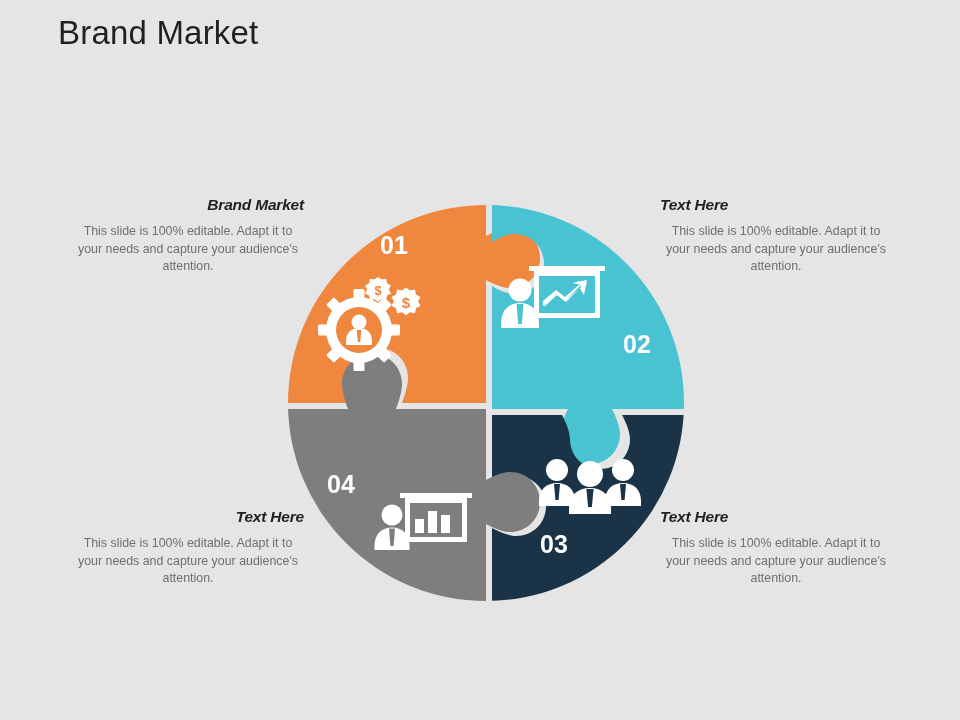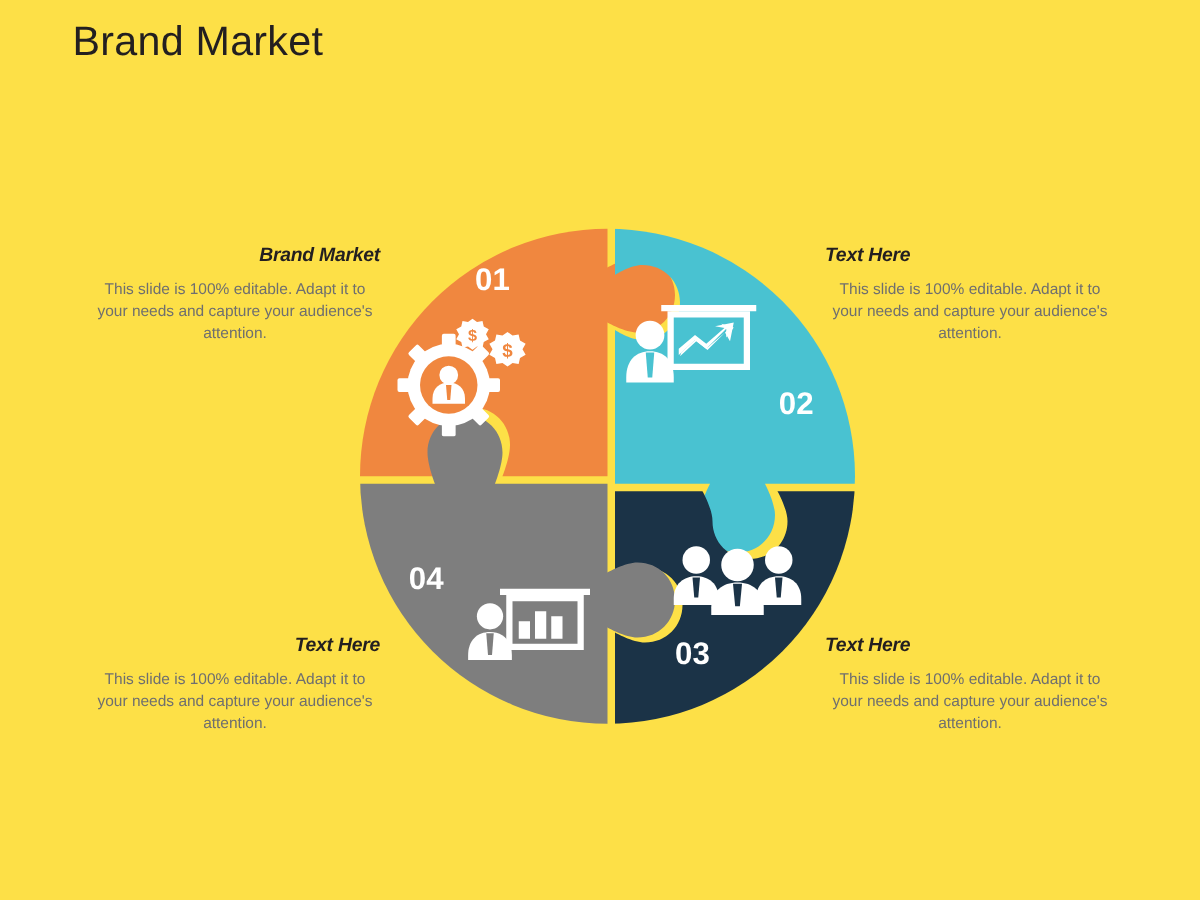--- a/index.html
+++ b/index.html
@@ -11,21 +11,21 @@
     width: 960px;
     height: 720px;
     font-family: "Liberation Sans", sans-serif;
     position: relative;
     overflow: hidden;
   }
 
   .slide {
     position: absolute;
     inset: 0;
-    background: #fde047;
+    background: #e5e5e5;
     text-decoration: underline;
   }
 
   .slide-title {
     position: absolute;
     left: 58px;
     top: 14px;
     font-size: 33px;
     font-weight: 400;
     color: #231f20;
@@ -56,21 +56,21 @@
 
   .tb-01 { left: 72px;  top: 196px; text-align: right; }
   .tb-02 { left: 660px; top: 196px; text-align: left;  }
   .tb-04 { left: 72px;  top: 508px; text-align: right; }
   .tb-03 { left: 660px; top: 508px; text-align: left;  }
 
   
   .puzzle-wrap {
     position: absolute;
     left: 282px;
-    top: 176px;
+    top: 198px;
     width: 408px;
     height: 410px;
   }
   .puzzle-svg { display: block; width: 408px; height: 410px; }
 
   .piece-number {
     font-family: "Liberation Sans", sans-serif;
     font-size: 25px;
     font-weight: bold;
     fill: #ffffff;

